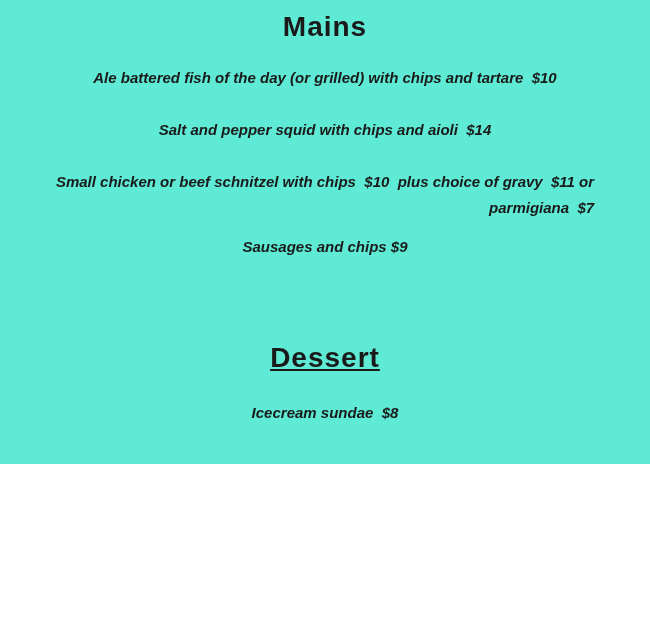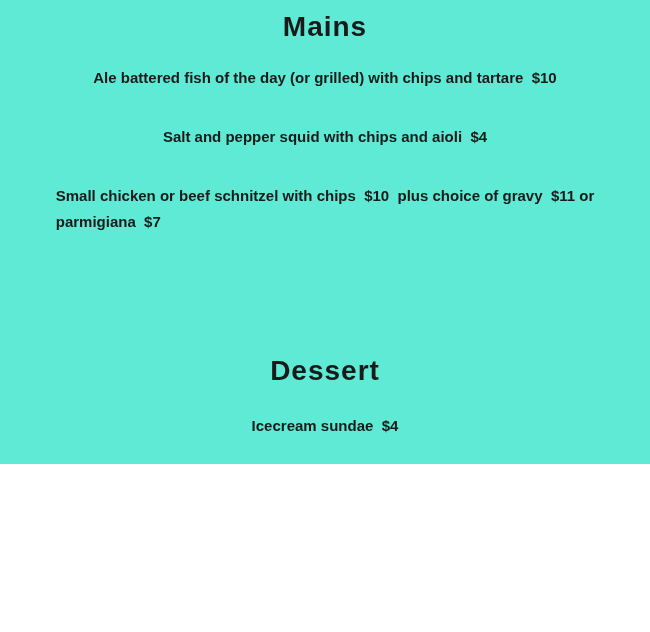--- a/index.html
+++ b/index.html
@@ -22,25 +22,26 @@
   }
   .section-title {
     margin: 0;
     font-size: 28px;
     line-height: 38px;
     letter-spacing: 1px;
     text-align: center;
     white-space: pre-wrap;
   }
   .title-mains   { margin-top: 8px; }
-  .title-dessert { margin-top: 110px; }
+  .title-dessert { margin-top: 79px; text-decoration: underline; }
   .menu-item {
-    margin: 7px;
-    text-align: left;
+    margin: 0;
+    text-align: right;
     max-width: 650px;
+    font-style: italic;
   }
   .menu-item .line {
     font-size: 15px;
     line-height: 26px;
     white-space: pre-wrap; 
   }
   .mt-19 { margin-top: 19px; }
   .mt-26 { margin-top: 26px; }
   .mt-13 { margin-top: 13px; }
   .mt-23 { margin-top: 23px; }
@@ -50,31 +51,34 @@
 
 <div class="page">
 
   <h1 class="section-title title-mains">Mains</h1>
 
   <div class="menu-item mt-19">
     <div class="line">Ale battered fish of the day (or grilled) with chips and tartare  $10</div>
   </div>
 
   <div class="menu-item mt-26">
-    <div class="line">Salt and pepper squid with chips and aioli  $4</div>
+    <div class="line">Salt and pepper squid with chips and aioli  $14</div>
   </div>
 
   <div class="menu-item mt-26">
     <div class="line">Small chicken or beef schnitzel with chips  $10  plus choice of gravy  $11 or</div>
     <div class="line">parmigiana  $7</div>
   </div>
 
 
 
 
+  <div class="menu-item mt-13">
+    <div class="line">Sausages and chips $9</div>
+  </div>
 
   <h1 class="section-title title-dessert">Dessert</h1>
 
   <div class="menu-item mt-23">
-    <div class="line">Icecream sundae  $4</div>
+    <div class="line">Icecream sundae  $8</div>
   </div>
 
 </div>
 
 </body></html>

